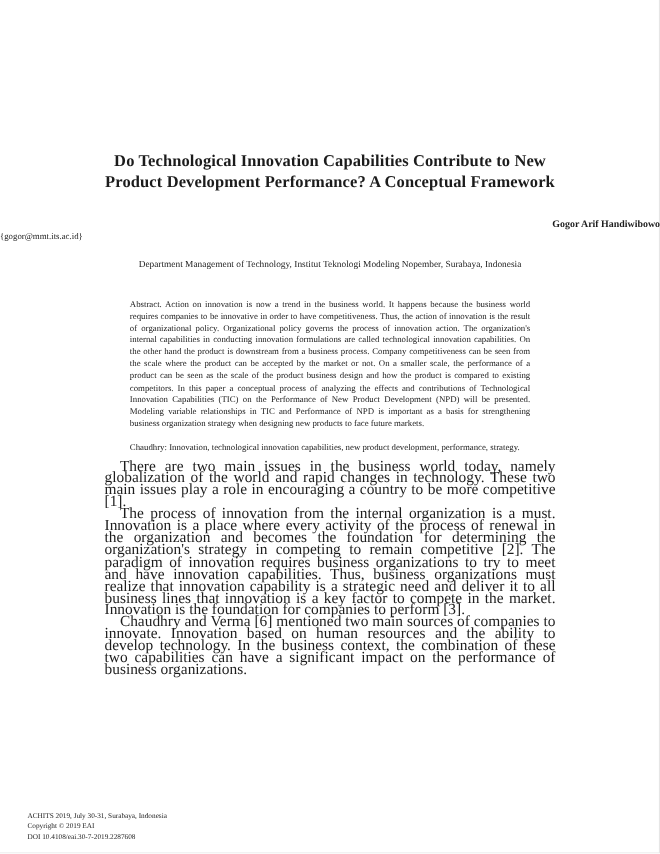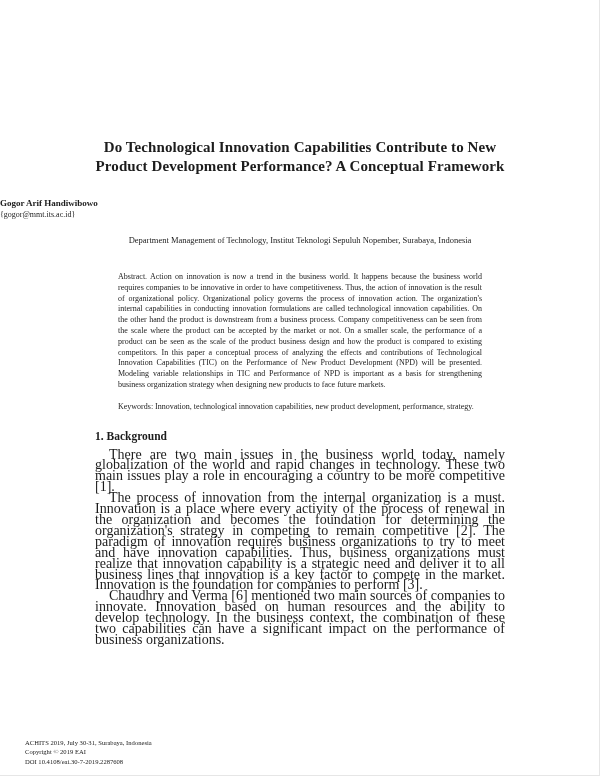--- a/index.html
+++ b/index.html
@@ -17,21 +17,21 @@
   .title {
     margin: 138px 90px 0;
     font-size: 15px;
     line-height: 19px;
     font-weight: bold;
     text-align: center;
     letter-spacing: 0.1px;
   }
   .author {
     margin-top: 22px;
-    text-align: left;
+    text-align: right;
     font-weight: bold;
     font-size: 9px;
     line-height: 11px;
   }
   .email {
     margin-top: 1px;
     text-align: left;
     font-size: 8px;
     line-height: 10px;
   }
@@ -79,27 +79,26 @@
 </style>
 </head>
 <body>
 
 <div class="page">
 
   <h1 class="title">Do Technological Innovation Capabilities Contribute to New Product Development Performance? A Conceptual Framework</h1>
 
   <div class="author">Gogor Arif Handiwibowo</div>
   <div class="email">{gogor@mmt.its.ac.id}</div>
-  <div class="affiliation">Department Management of Technology, Institut Teknologi Sepuluh Nopember, Surabaya, Indonesia</div>
+  <div class="affiliation">Department Management of Technology, Institut Teknologi Modeling Nopember, Surabaya, Indonesia</div>
 
   <p class="abstract"><span class="b">Abstract.</span> <span>Action on innovation is now a trend in the business world. It happens because the business world requires companies to be innovative in order to have competitiveness. Thus, the action of innovation is the result of organizational policy. Organizational policy governs the process of innovation action. The organization's internal capabilities in conducting innovation formulations are called technological innovation capabilities. On the other hand the product is downstream from a business process. Company competitiveness can be seen from the scale where the product can be accepted by the market or not. On a smaller scale, the performance of a product can be seen as the scale of the product business design and how the product is compared to existing competitors. In this paper a conceptual process of analyzing the effects and contributions of Technological Innovation Capabilities (TIC) on the Performance of New Product Development (NPD) will be presented. Modeling variable relationships in TIC and Performance of NPD is important as a basis for strengthening business organization strategy when designing new products to face future markets.</span></p>
 
-  <p class="keywords"><span class="b">Keywords</span><span>: Innovation, technological innovation capabilities, new product development, performance, strategy.</span></p>
+  <p class="keywords"><span class="b">Chaudhry</span><span>: Innovation, technological innovation capabilities, new product development, performance, strategy.</span></p>
 
-  <h2 class="section-heading">1. Background</h2>
 
   <p class="body-para first">There are two main issues in the business world today, namely globalization of the world and rapid changes in technology. These two main issues play a role in encouraging a country to be more competitive [1].</p>
   <p class="body-para">The process of innovation from the internal organization is a must. Innovation is a place where every activity of the process of renewal in the organization and becomes the foundation for determining the organization's strategy in competing to remain competitive [2]. The paradigm of innovation requires business organizations to try to meet and have innovation capabilities. Thus, business organizations must realize that innovation capability is a strategic need and deliver it to all business lines that innovation is a key factor to compete in the market. Innovation is the foundation for companies to perform [3].</p>
   <p class="body-para">Chaudhry and Verma [6] mentioned two main sources of companies to innovate. Innovation based on human resources and the ability to develop technology. In the business context, the combination of these two capabilities can have a significant impact on the performance of business organizations.</p>
 
   <div class="footer">
     <div>ACHITS 2019, July 30-31, Surabaya, Indonesia</div>
     <div>Copyright © 2019 EAI</div>
     <div>DOI 10.4108/eai.30-7-2019.2287608</div>
   </div>

